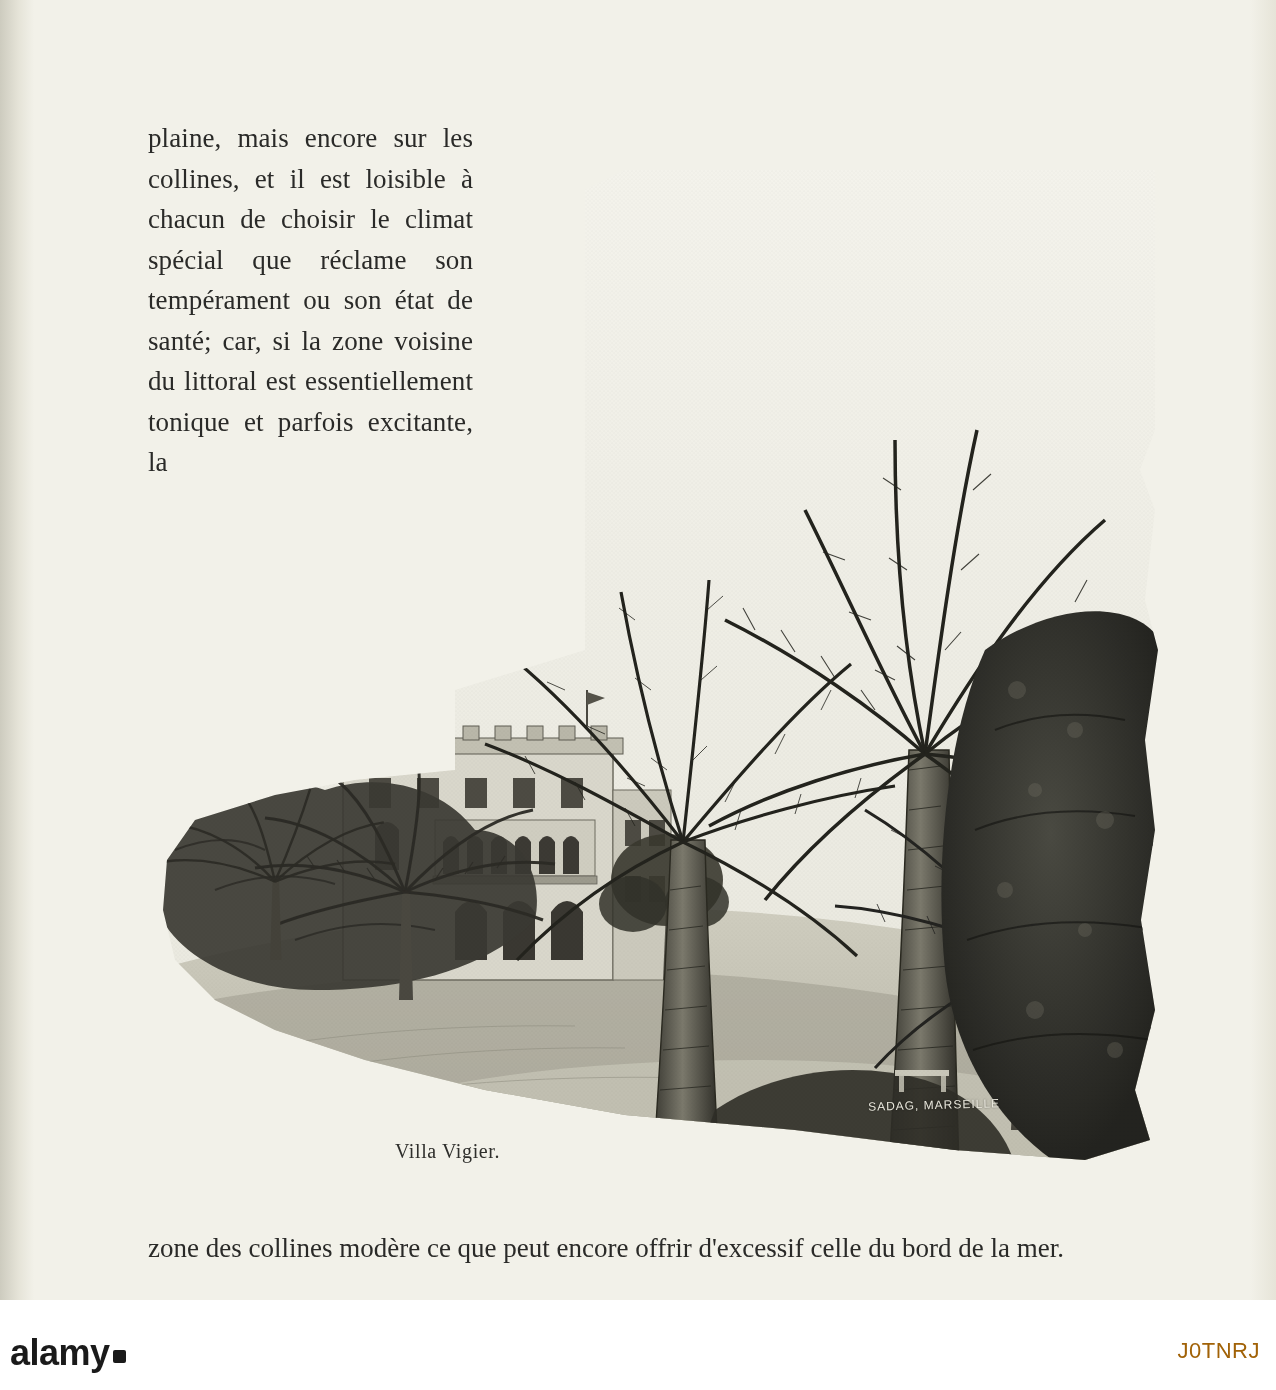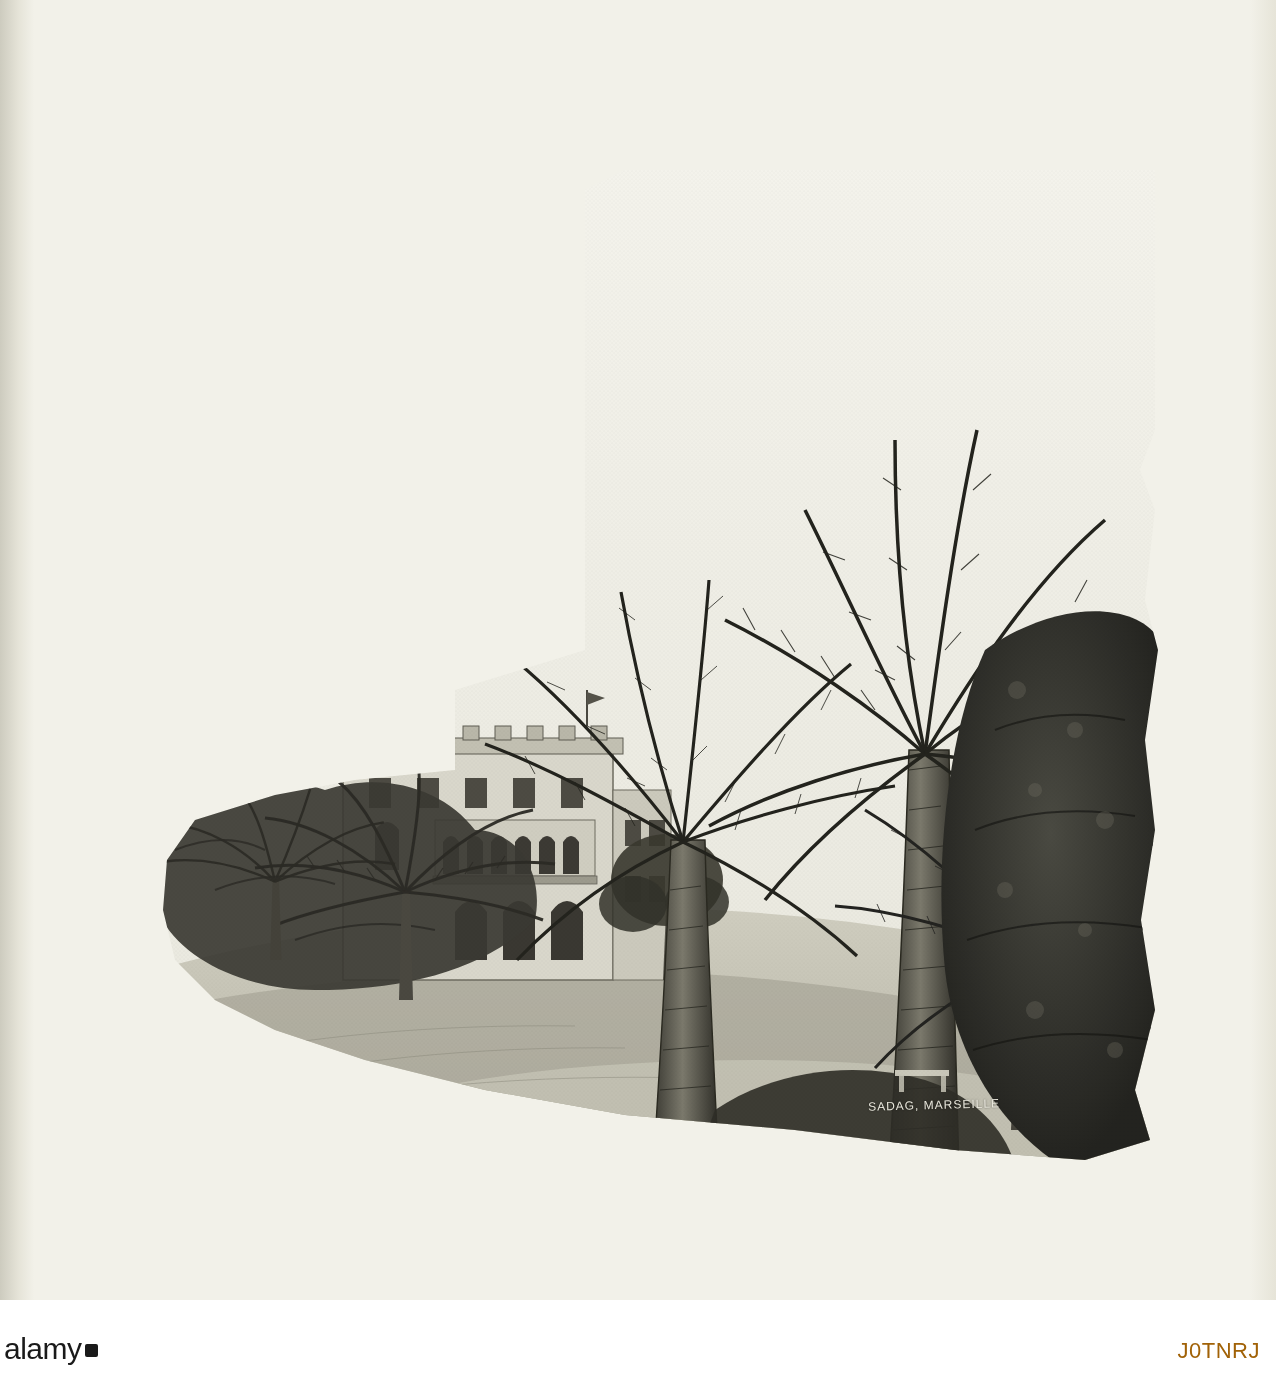--- a/index.html
+++ b/index.html
@@ -107,25 +107,25 @@
     position: absolute;
     left: 0;
     top: 1300px;
     width: 1276px;
     height: 90px;
     background: #ffffff;
     border-top: 1px solid #ffffff;
   }
   .alamy-logo {
     position: absolute;
-    left: 4px;
+    left: 10px;
     top: 1332px;
     font-family: "Liberation Sans", sans-serif;
-    font-size: 30px;
-    font-weight: normal;
+    font-size: 36px;
+    font-weight: bold;
     color: #1a1a1a;
     letter-spacing: -.5px;
   }
   .alamy-logo .dash {
     display: inline-block;
     width: 13px;
     height: 13px;
     background: #1a1a1a;
     border-radius: 2px;
     margin-left: 3px;
@@ -142,20 +142,23 @@
   }
 </style>
 </head>
 <body>
 
 <div class="page-scan">
 
   <div class="page-gutter"></div>
   <div class="page-edge-right"></div>
 
+  <div class="col-text">
+    <p>plaine, mais encore sur les collines, et il est loisible à chacun de choisir le climat spécial que réclame son tempérament ou son état de santé; car, si la zone voisine du littoral est essentiellement tonique et parfois excitante, la</p>
+  </div>
 
   <div class="plate">
     <svg width="1005" height="1040" viewBox="0 0 1005 1040" xmlns="http://www.w3.org/2000/svg" aria-hidden="true">
       <defs>
         <linearGradient id="skyG" x1="0" y1="0" x2="0" y2="1">
           <stop offset="0%" stop-color="#f4f3ec"></stop>
           <stop offset="100%" stop-color="#e8e7dd"></stop>
         </linearGradient>
         <linearGradient id="groundG" x1="0" y1="0" x2="0" y2="1">
           <stop offset="0%" stop-color="#cfcdbf"></stop>
@@ -411,21 +414,25 @@
           <rect x="786" y="946" width="5" height="16" fill="#bdbbad"></rect>
         </g>
 
         <rect x="0" y="0" width="1005" height="1040" fill="url(#grain)"></rect>
       </g>
     </svg>
   </div>
 
   <div class="signature">SADAG, MARSEILLE</div>
 
-
+  <div class="caption">Villa Vigier.</div>
+
+  <div class="bottom-text">
+    <p>zone des collines modère ce que peut encore offrir d'excessif celle du bord de la mer.</p>
+  </div>
 
 </div>
 
 <div class="footer-bar"></div>
 <div class="alamy-logo">
   <span>alamy</span><span class="dash"></span>
 </div>
 <div class="image-id">J0TNRJ</div>
 
 </body></html>

